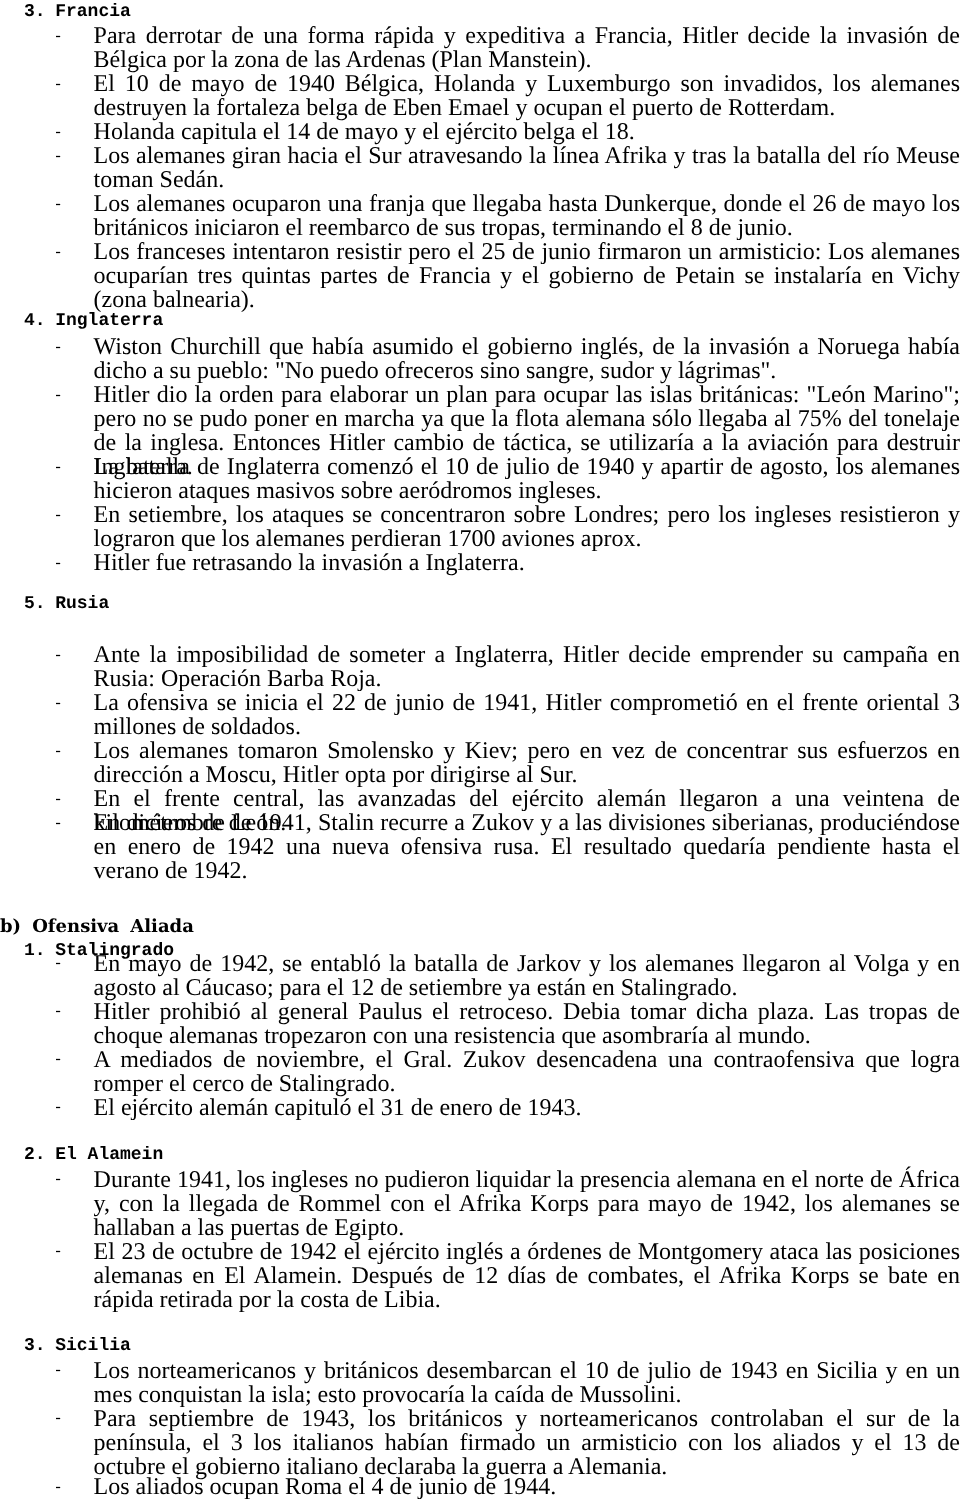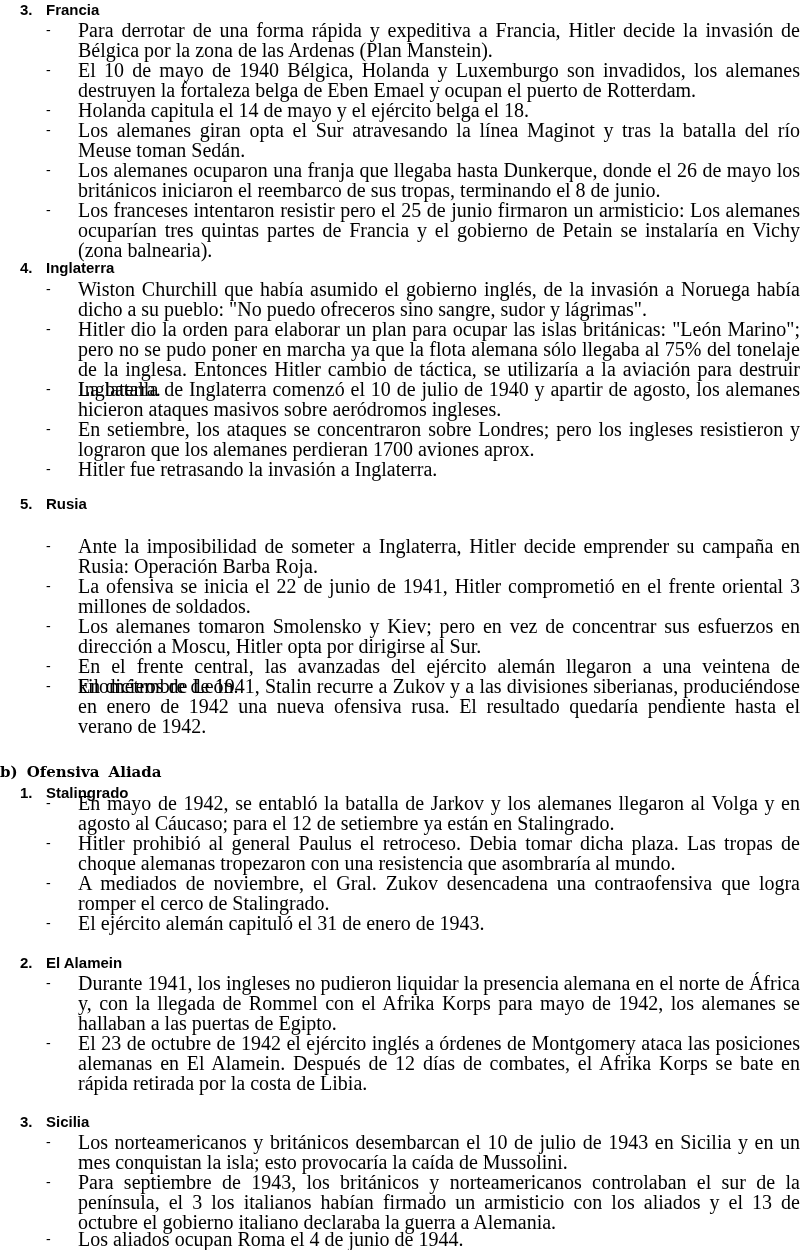--- a/index.html
+++ b/index.html
@@ -5,21 +5,21 @@
   html, body { margin: 0; padding: 0; background: #ffffff; }
   body {
     width: 800px; height: 1250px; overflow: hidden; position: relative;
     font-family: "DejaVu Serif", "Liberation Serif", serif;
     color: #000000;
   }
   .page { position: absolute; left: 0; top: 0; width: 800px; }
   .heading {
     position: absolute; left: 20px; font-weight: bold; font-size: 15px;
     line-height: 20px; white-space: nowrap;
-    font-family: Liberation Sans, sans-serif;
+    font-family: Liberation Mono, monospace;
   }
   .heading .num { display: inline-block; width: 26px; }
   .part-heading {
     position: absolute; left: 0px; font-weight: bold; font-size: 15px;
     line-height: 20px; white-space: nowrap; word-spacing: 4px; margin-top: 28px;
   }
   .item { position: absolute; left: 46px; width: 754px; }
   .item .dash { position: absolute; left: 0; top: 0; font-size: 14px; line-height: 20px; }
   .item .text {
     margin-left: 32px; width: 722px; font-size: 20px; line-height: 20px;
@@ -42,21 +42,21 @@
   <div class="item" style="top:60px">
       <span class="dash">-</span>
       <div class="text">El 10 de mayo de 1940 Bélgica, Holanda y Luxemburgo son invadidos, los alemanes destruyen la fortaleza belga de Eben Emael y ocupan el puerto de Rotterdam.</div>
     </div>
   <div class="item" style="top:100px">
       <span class="dash">-</span>
       <div class="text">Holanda capitula el 14 de mayo y el ejército belga el 18.</div>
     </div>
   <div class="item" style="top:120px">
       <span class="dash">-</span>
-      <div class="text">Los alemanes giran opta el Sur atravesando la línea Maginot y tras la batalla del río Meuse toman Sedán.</div>
+      <div class="text">Los alemanes giran hacia el Sur atravesando la línea Afrika y tras la batalla del río Meuse toman Sedán.</div>
     </div>
   <div class="item" style="top:160px">
       <span class="dash">-</span>
       <div class="text">Los alemanes ocuparon una franja que llegaba hasta Dunkerque, donde el 26 de mayo los británicos iniciaron el reembarco de sus tropas, terminando el 8 de junio.</div>
     </div>
   <div class="item" style="top:200px">
       <span class="dash">-</span>
       <div class="text">Los franceses intentaron resistir pero el 25 de junio firmaron un armisticio: Los alemanes ocuparían tres quintas partes de Francia y el gobierno de Petain se instalaría en Vichy (zona balnearia).</div>
     </div>
 

